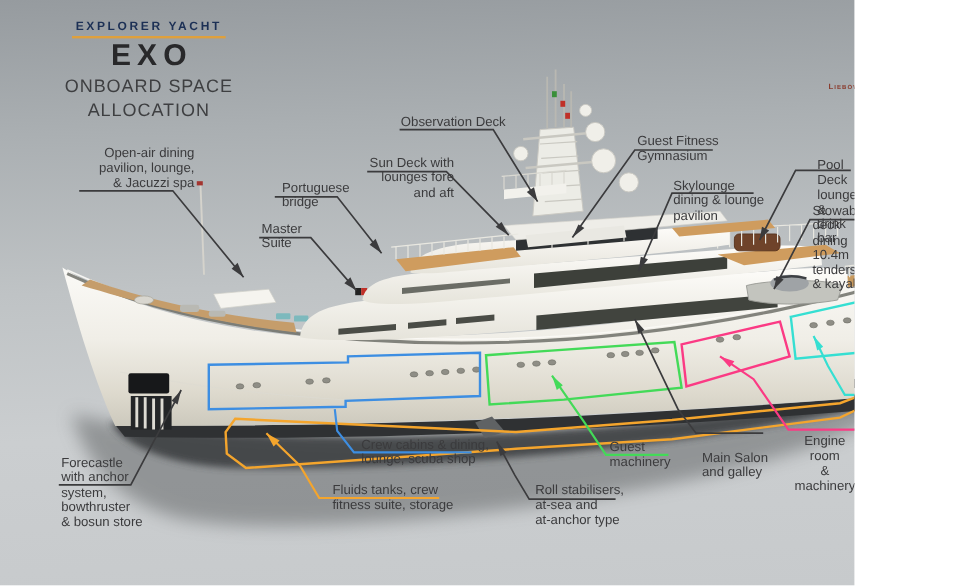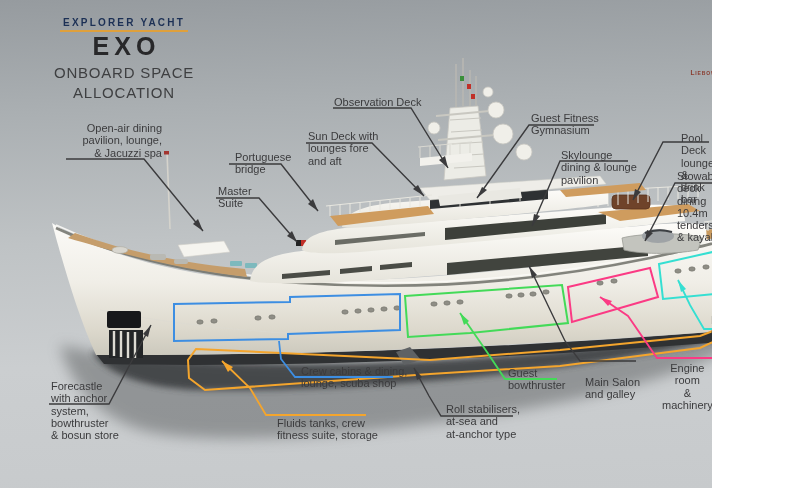--- a/index.html
+++ b/index.html
@@ -218,21 +218,21 @@
 ALLOCATION</div>
 </div>
 
 <div class="brand">
   <div><span class="lp">LP</span></div>
   <div class="pennant"></div>
   <div class="brandname">Liebowitz &amp; Partners</div>
 </div>
 
 <div class="callout" style="left:334px;top:96px;">Observation Deck</div>
-<div class="callout" style="left:308px;top:130px;">Sun Deck with
+<div class="callout" style="left:308px;top:130px;text-align:right;">Sun Deck with
 lounges fore
 and aft</div>
 <div class="callout" style="left:531px;top:112px;">Guest Fitness
 Gymnasium</div>
 <div class="callout" style="left:561px;top:149px;">Skylounge
 dining &amp; lounge
 pavilion</div>
 <div class="callout" style="left:665px;top:132px;margin-left:16px;">Pool Deck
 lounge &amp;
 drink bar</div>
@@ -244,27 +244,27 @@
 <div class="callout" style="left:235px;top:151px;">Portuguese
 bridge</div>
 <div class="callout" style="left:218px;top:185px;">Master
 Suite</div>
 <div class="callout" style="left:711px;top:314px;">Beach Club</div>
 <div class="callout" style="left:51px;top:380px;">Forecastle
 with anchor
 system,
 bowthruster
 &amp; bosun store</div>
-<div class="callout" style="left:277px;top:403px;margin-top:14px;">Fluids tanks, crew
+<div class="callout" style="left:277px;top:403px;">Fluids tanks, crew
 fitness suite, storage</div>
 <div class="callout" style="left:301px;top:365px;">Crew cabins &amp; dining,
 lounge, scuba shop</div>
 <div class="callout" style="left:446px;top:403px;">Roll stabilisers,
 at-sea and
 at-anchor type</div>
 <div class="callout" style="left:508px;top:367px;">Guest
-bowthruster</div>
+machinery</div>
 <div class="callout" style="left:585px;top:349px;margin-top:27px;">Main Salon
 and galley</div>
 <div class="callout" style="left:662px;top:362px;text-align:center;">Engine room
 &amp; machinery</div>
 
 </div>
 
 </body></html>

